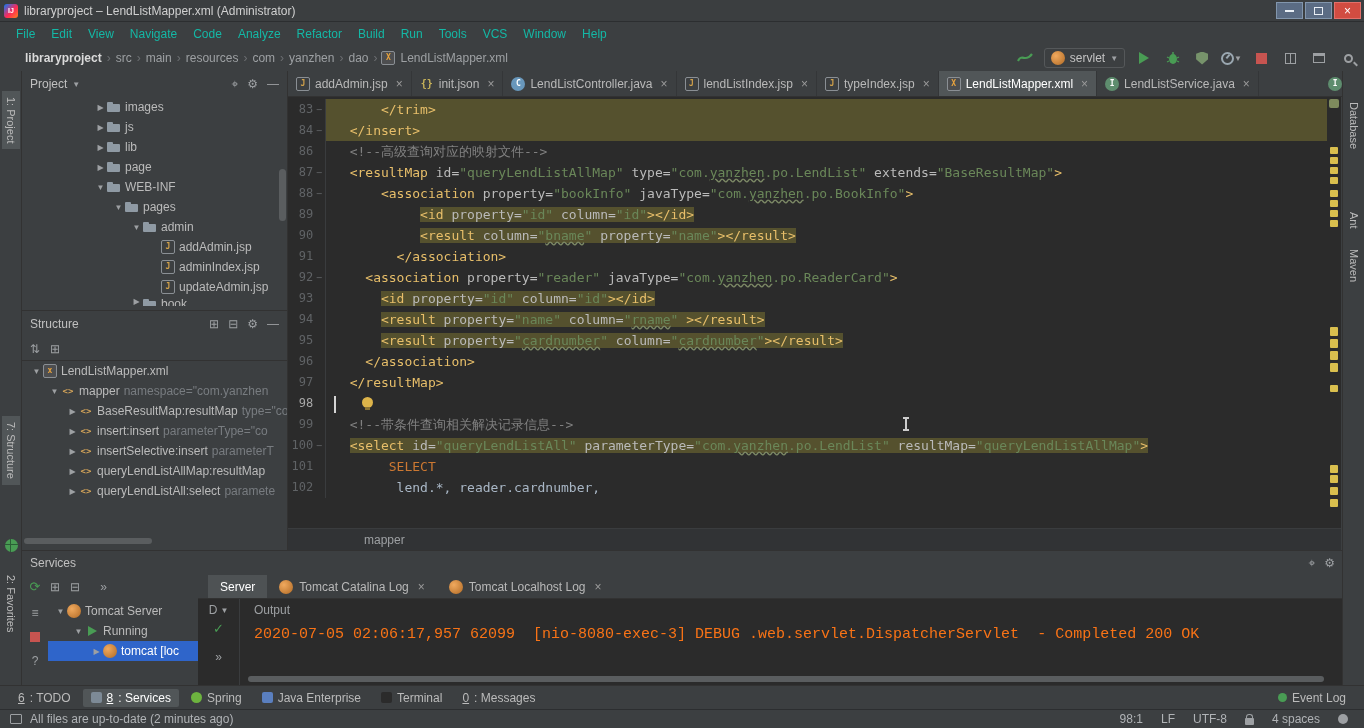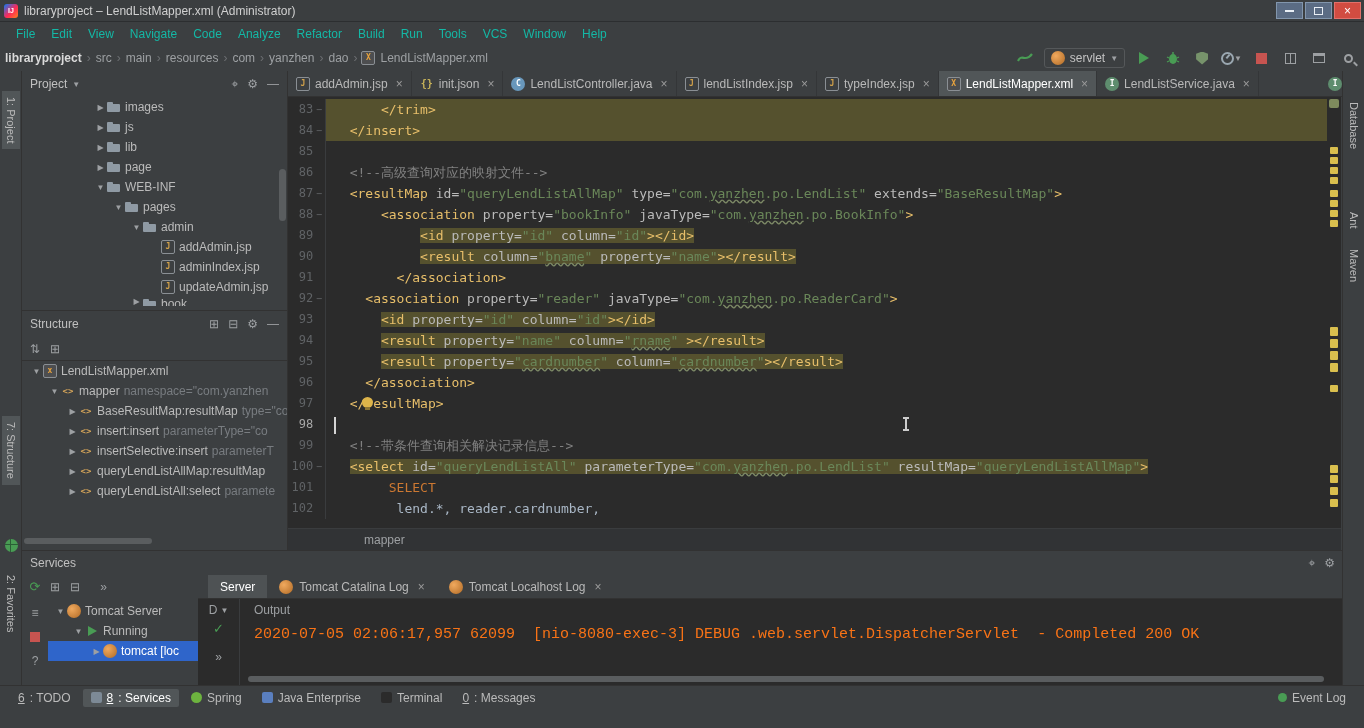--- a/index.html
+++ b/index.html
@@ -14,21 +14,21 @@
   .win-btns{margin-left:auto;display:flex;align-items:center;gap:2px;padding-right:3px;}
   .win-btn{width:27px;height:17px;display:flex;align-items:center;justify-content:center;background:#58srgb;}
   .win-btn.minmax{background:#5b6c84;border:1px solid #8296ad;}
   .win-btn.close{background:#d14c41;border:1px solid #e2706a;color:#fff;font-size:12px;line-height:1;}
   .glyph-min{width:9px;height:2px;background:#e8eef5;}
   .glyph-max{width:9px;height:8px;border:1px solid #e8eef5;}
 
   
   .menubar{position:absolute;top:22px;left:0;right:0;height:23px;display:flex;align-items:center;padding-left:8px;}
   .menu-item{padding:3px 8px;color:#14b8a6;}
-  .navbar{position:absolute;top:45px;left:0;right:0;height:26px;display:flex;align-items:center;padding-left:4px;color:#9da0a3;}
+  .navbar{position:absolute;top:45px;left:0;right:0;height:26px;display:flex;align-items:center;padding-left:24px;color:#9da0a3;}
   .crumb{padding:0 1px;white-space:nowrap;}
   .crumb.first{color:#dadada;font-weight:bold;}
   .crumb-sep{color:#6b6e71;padding:0 4px;}
   .crumb-file{display:flex;align-items:center;gap:4px;}
   .nav-right{position:absolute;right:6px;top:0;height:26px;display:flex;align-items:center;gap:9px;}
   .tbi{height:20px;min-width:20px;display:flex;align-items:center;justify-content:center;position:relative;}
   .run-config{display:flex;align-items:center;gap:5px;padding:1px 6px;border:1px solid #55585a;border-radius:3px;height:20px;color:#c3c3c3;}
   .chev{font-size:8px;color:#9da0a3;}
   .play-tri{width:0;height:0;border-left:10px solid #499c54;border-top:6px solid transparent;border-bottom:6px solid transparent;}
   .stop-sq{width:11px;height:11px;background:#c75450;}
@@ -484,27 +484,20 @@
         </div>
         <div class="code-row full">
           <div class="gutter">
             <span class="lnum">84</span>
             <span class="fold">−</span>
           </div>
           <div class="code-text"><span class="tk-tag">  &lt;/insert&gt;</span></div>
         </div>
         <div class="code-row">
           <div class="gutter">
-            <span class="lnum">85</span>
-            <span class="fold"></span>
-          </div>
-          <div class="code-text"></div>
-        </div>
-        <div class="code-row">
-          <div class="gutter">
             <span class="lnum">86</span>
             <span class="fold"></span>
           </div>
           <div class="code-text"><span class="tk-com">  &lt;!--高级查询对应的映射文件--&gt;</span></div>
         </div>
         <div class="code-row">
           <div class="gutter">
             <span class="lnum">87</span>
             <span class="fold">−</span>
           </div>
@@ -746,14 +739,26 @@
         <span>: Messages</span>
       </div>
       <div class="tw-right">
         <div class="tw-item">
           <span class="green-dot"></span>
           <span>Event Log</span>
         </div>
       </div>
     </div>
 
+  <div class="statusbar">
+    <span class="sb-ic"></span>
+    <span>All files are up-to-date (2 minutes ago)</span>
+    <span class="sb-right">
+      <span>98:1</span>
+      <span>LF</span>
+      <span>UTF-8</span>
+      <span class="lock"></span>
+      <span>4 spaces</span>
+      <span class="hector"></span>
+    </span>
+  </div>
 
 </div>
 
 </body></html>

